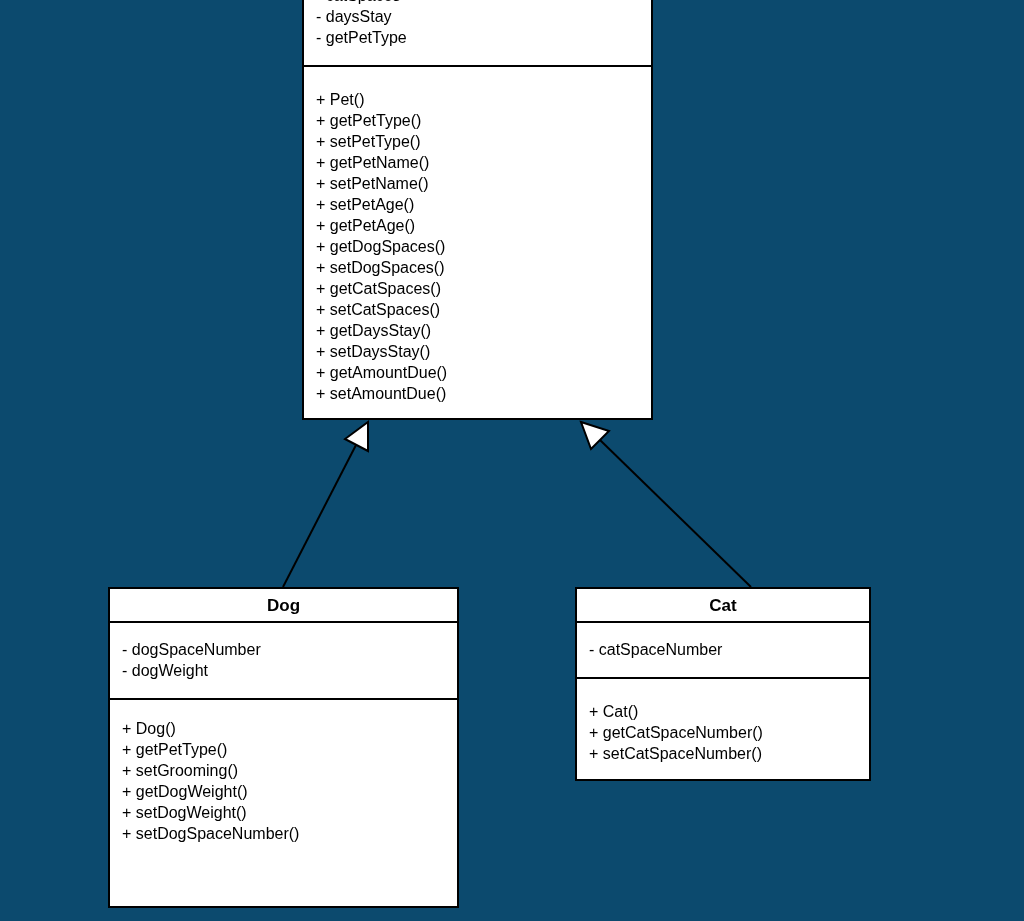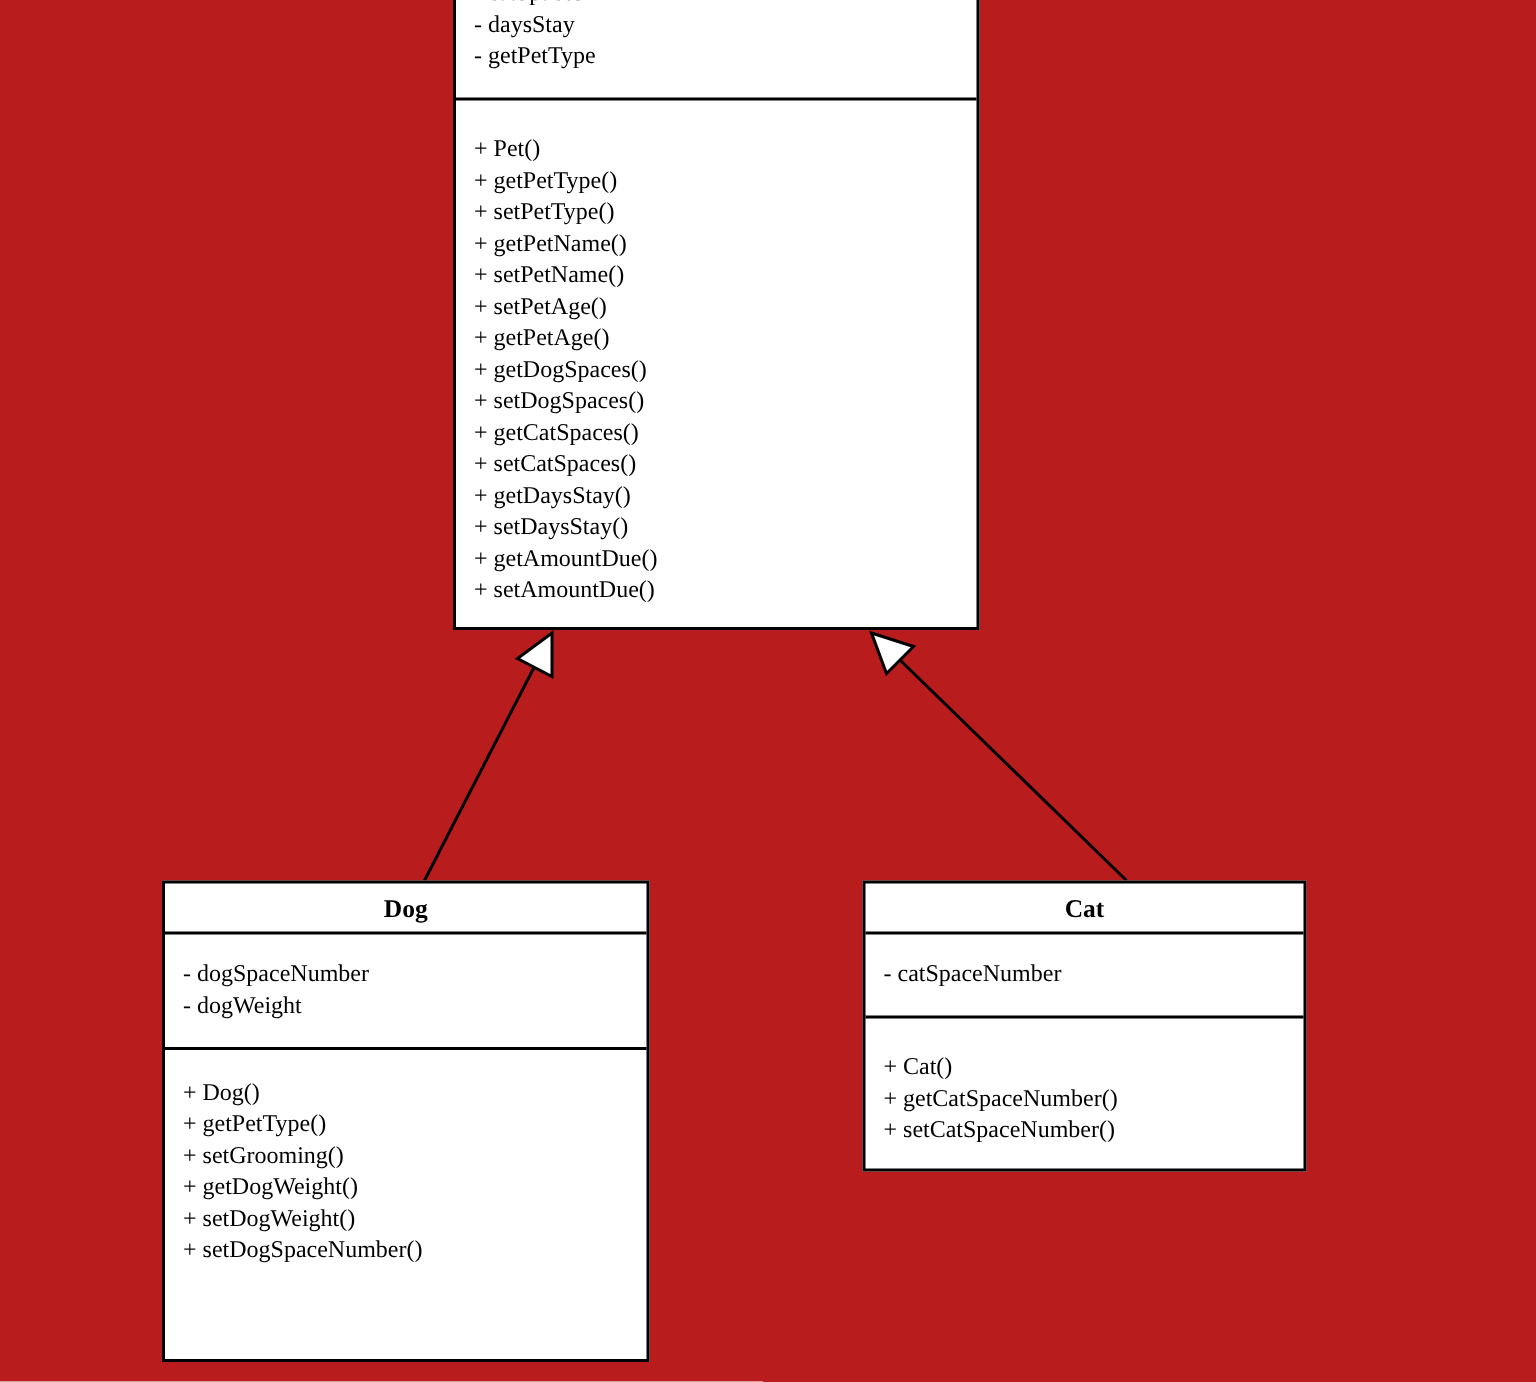--- a/index.html
+++ b/index.html
@@ -5,23 +5,23 @@
   html, body {
     margin: 0;
     padding: 0;
     background: #ffffff;
   }
   * { box-sizing: border-box; }
   .canvas {
     position: relative;
     width: 1024px;
     height: 921px;
-    background: #b91c1c;
+    background: #0c4a6e;
     overflow: hidden;
-    font-family: Liberation Serif, serif;
+    font-family: Liberation Sans, sans-serif;
     color: #000000;
   }
   .connectors {
     position: absolute;
     left: 0;
     top: 0;
     width: 1024px;
     height: 921px;
   }
   .uml-class {
@@ -57,21 +57,21 @@
   }
   #class-pet {
     left: 302px;
     top: -31px;
     width: 351px;
     height: 451px;
   }
   #class-dog {
     left: 108px;
     top: 587px;
-    width: 325px;
+    width: 351px;
     height: 321px;
   }
   #class-cat {
     left: 575px;
     top: 587px;
     width: 296px;
     height: 194px;
   }
 </style>
 </head>

